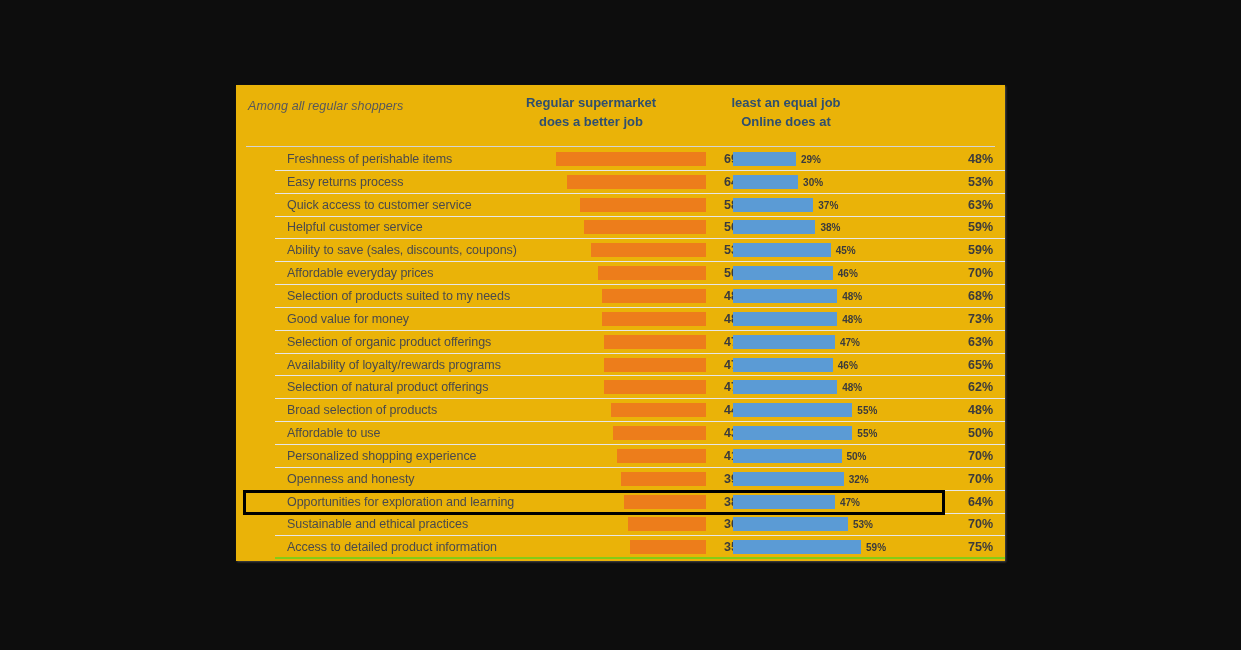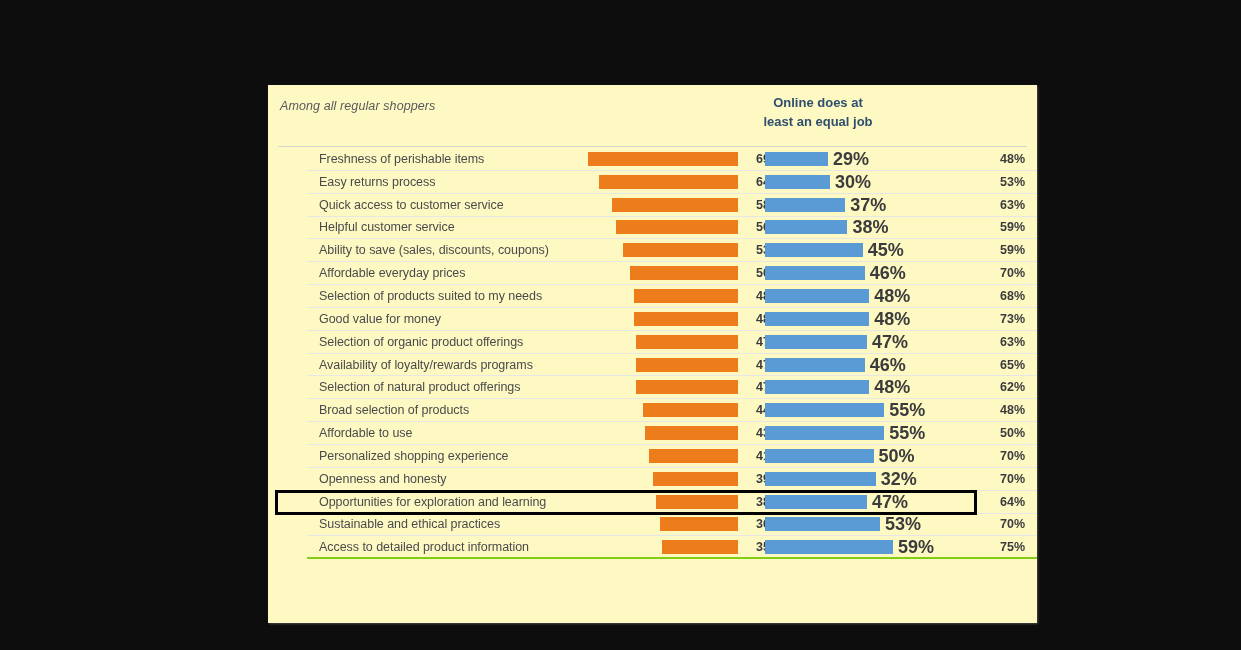--- a/index.html
+++ b/index.html
@@ -21,25 +21,24 @@
     height: 650px;
     background: #0d0d0d;
   }
 
   
   #chart-card {
     position: absolute;
     left: 236px;
     top: 85px;
     width: 769px;
-    height: 538px;
-    background: #fef9c3;
+    height: 476px;
+    background: #eab308;
     box-shadow: 1px 1px 2px rgba(120,120,120,0.55);
     overflow: hidden;
-    margin-left: 32px;
   }
 
   
   .header-row {
     position: relative;
     height: 63px;
     padding-top: 6px;
   }
   .subtitle {
     position: absolute;
@@ -139,21 +138,21 @@
     left: 0;
     top: 0;
     height: 14px;
     background: #5B9BD5;
   }
   .val-blue {
     position: absolute;
     left: 458px;
     top: 50%;
     transform: translateY(-50%);
-    font-size: 18px;
+    font-size: 10px;
     font-weight: bold;
     color: #3b3b3d;
     white-space: nowrap;
     text-align: right;
   }
 
   .val-third {
     position: absolute;
     left: 628px;
     width: 155px;
@@ -179,24 +178,28 @@
 </head>
 <body>
 
 <div id="stage">
 
   <div id="chart-card">
 
     <div class="header-row">
       <div class="subtitle">Among all regular shoppers</div>
 
+      <div class="col-head h1">
+        <div>Regular supermarket</div>
+        <div>does a better job</div>
+      </div>
 
       <div class="col-head h2">
+        <div>least an equal job</div>
         <div>Online does at</div>
-        <div>least an equal job</div>
       </div>
 
 
       <div class="head-rule"></div>
     </div>
 
     <div id="rows">
         <div class="row">
           <div class="row-label">Freshness of perishable items</div>
           <div class="val-orange">69%</div>

